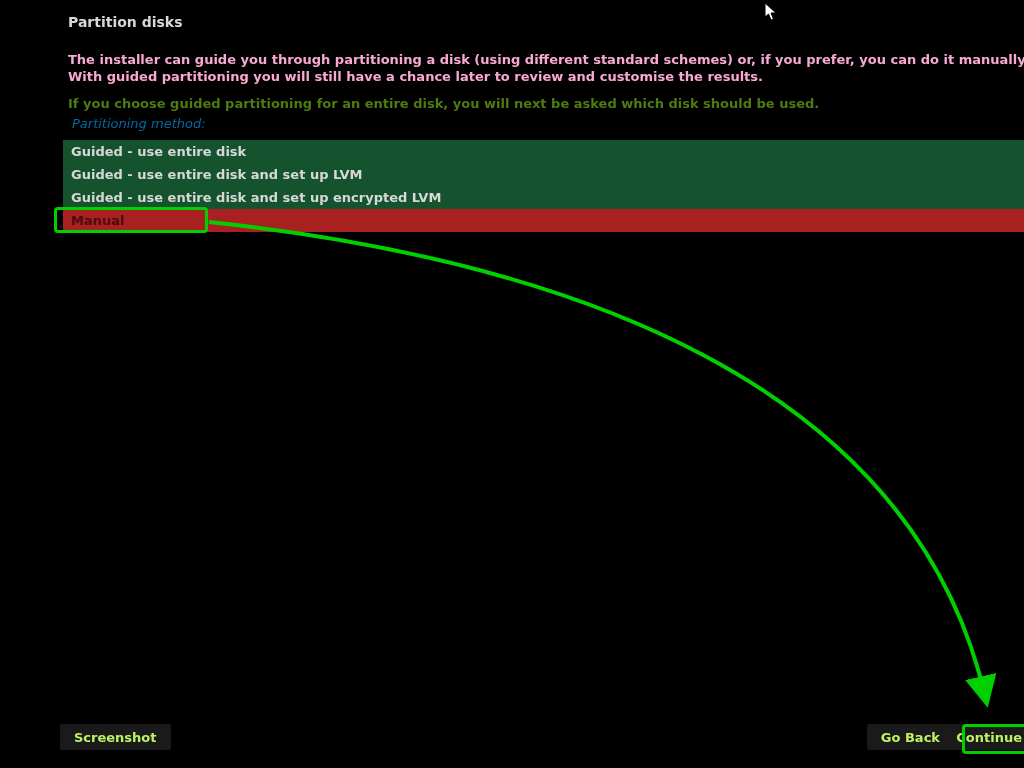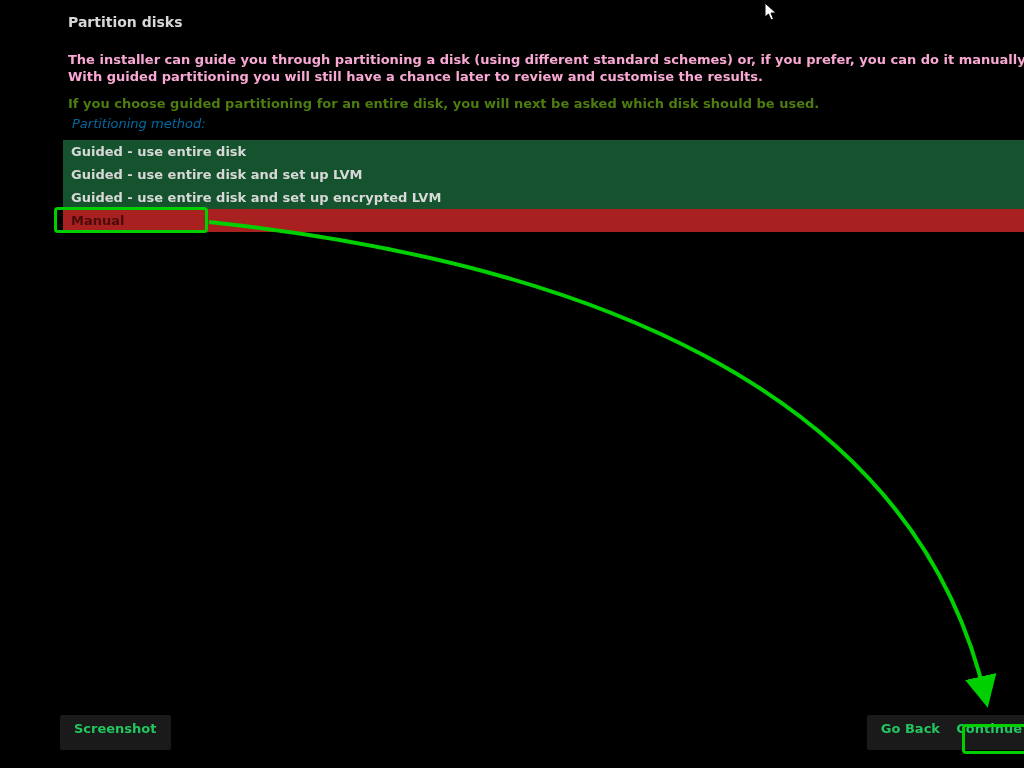--- a/index.html
+++ b/index.html
@@ -76,25 +76,25 @@
   }
   .footer {
     position: absolute;
     left: 0;
     bottom: 0;
     width: 1024px;
     height: 48px;
   }
   .btn {
     position: absolute;
-    height: 35px;
+    height: 26px;
     line-height: 26px;
     padding: 1px 14px;
     background: #1a1a1a;
-    color: #22c55e;
+    color: #bef264;
     font-size: 13px;
     font-weight: bold;
     cursor: pointer;
     border-radius: 2px;
   }
   .btn.screenshot { left: 16px;  bottom: 18px; }
   .btn.goback     { right: 114px; bottom: 18px; }
   .btn.continue   { right: 32px;  bottom: 18px; }
 
   

